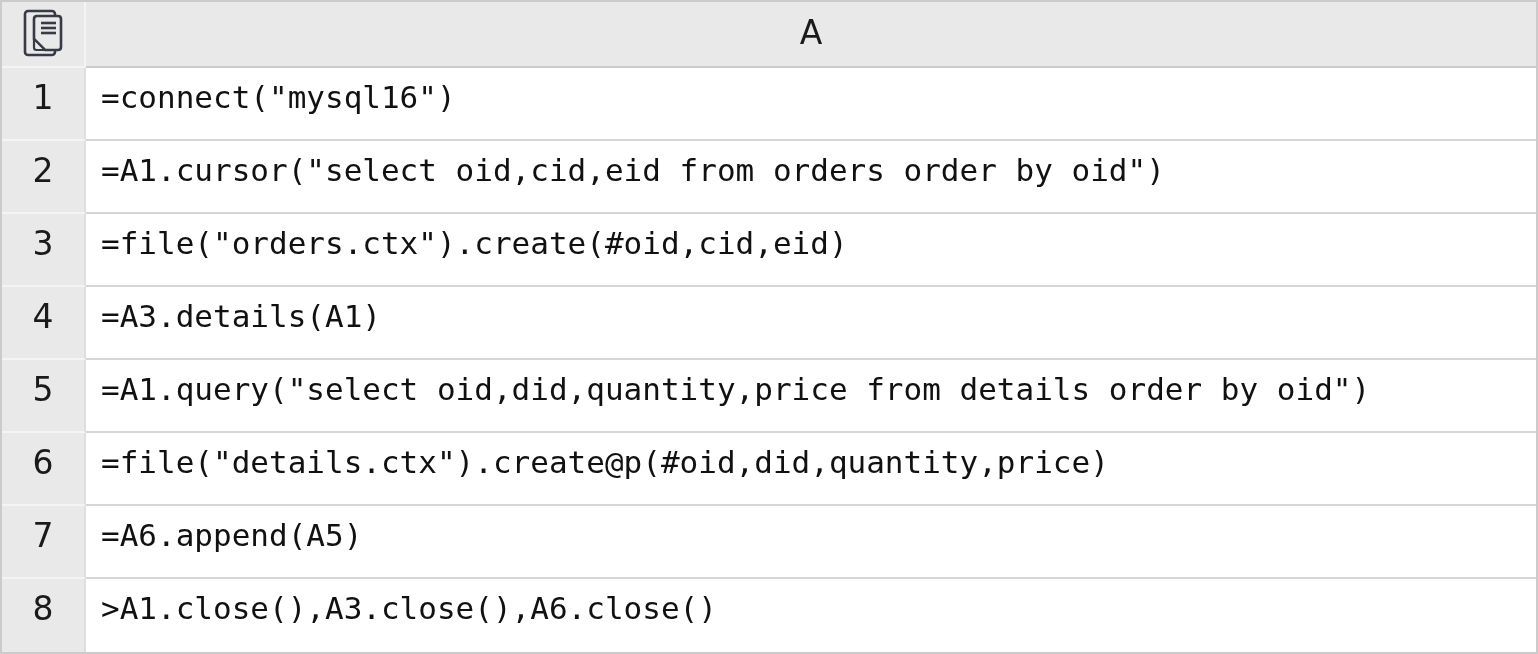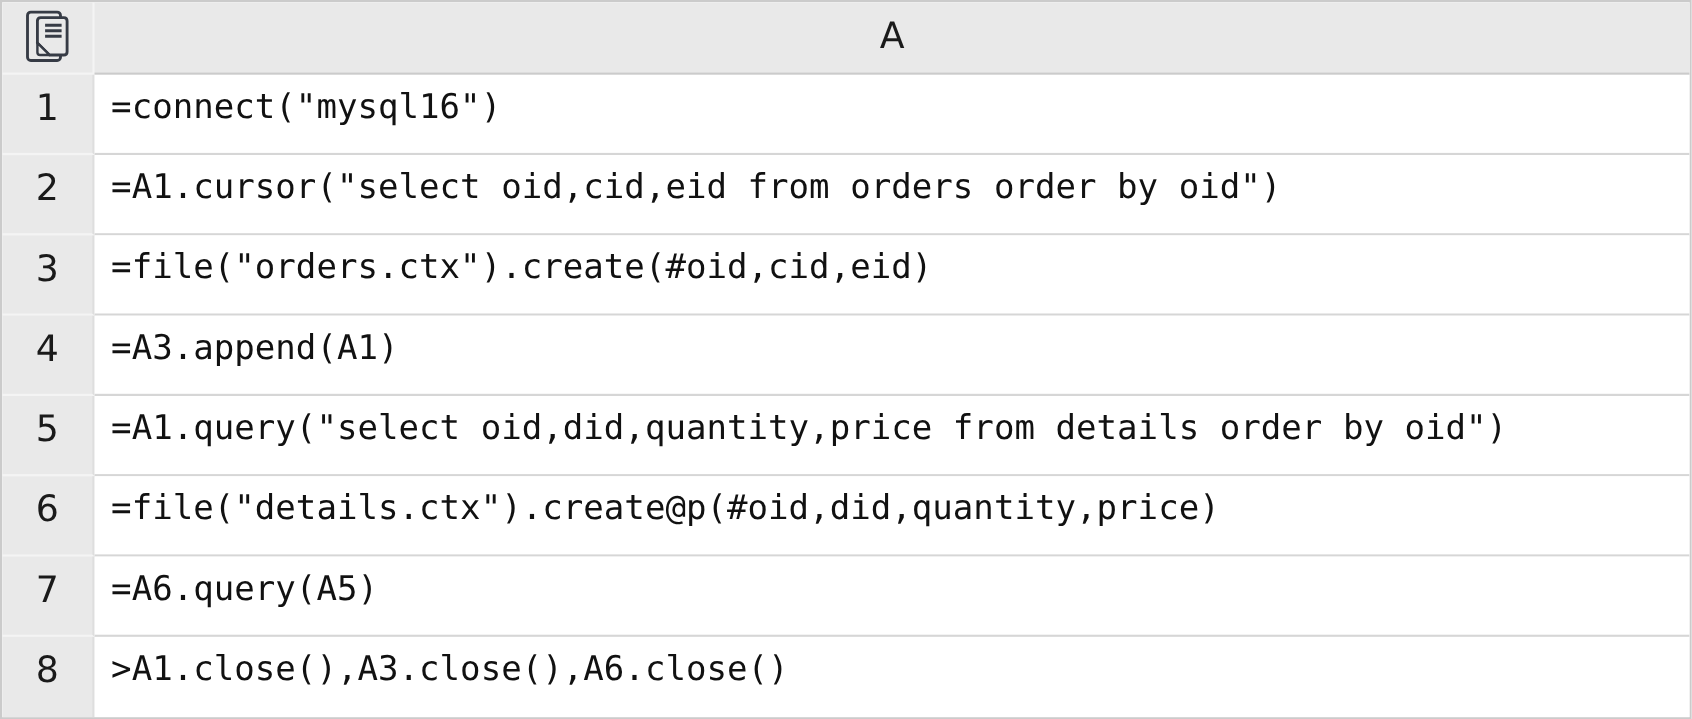--- a/index.html
+++ b/index.html
@@ -97,36 +97,36 @@
       <div class="cell">=A1.cursor("select oid,cid,eid from orders order by oid")</div>
     </div>
 
     <div class="row">
       <div class="row-num">3</div>
       <div class="cell">=file("orders.ctx").create(#oid,cid,eid)</div>
     </div>
 
     <div class="row">
       <div class="row-num">4</div>
-      <div class="cell">=A3.append(A1)</div>
+      <div class="cell">=A3.details(A1)</div>
     </div>
 
     <div class="row">
       <div class="row-num">5</div>
       <div class="cell">=A1.query("select oid,did,quantity,price from details order by oid")</div>
     </div>
 
     <div class="row">
       <div class="row-num">6</div>
       <div class="cell">=file("details.ctx").create@p(#oid,did,quantity,price)</div>
     </div>
 
     <div class="row">
       <div class="row-num">7</div>
-      <div class="cell">=A6.query(A5)</div>
+      <div class="cell">=A6.append(A5)</div>
     </div>
 
     <div class="row">
       <div class="row-num">8</div>
       <div class="cell">&gt;A1.close(),A3.close(),A6.close()</div>
     </div>
   </div>
 
 </div>
 

